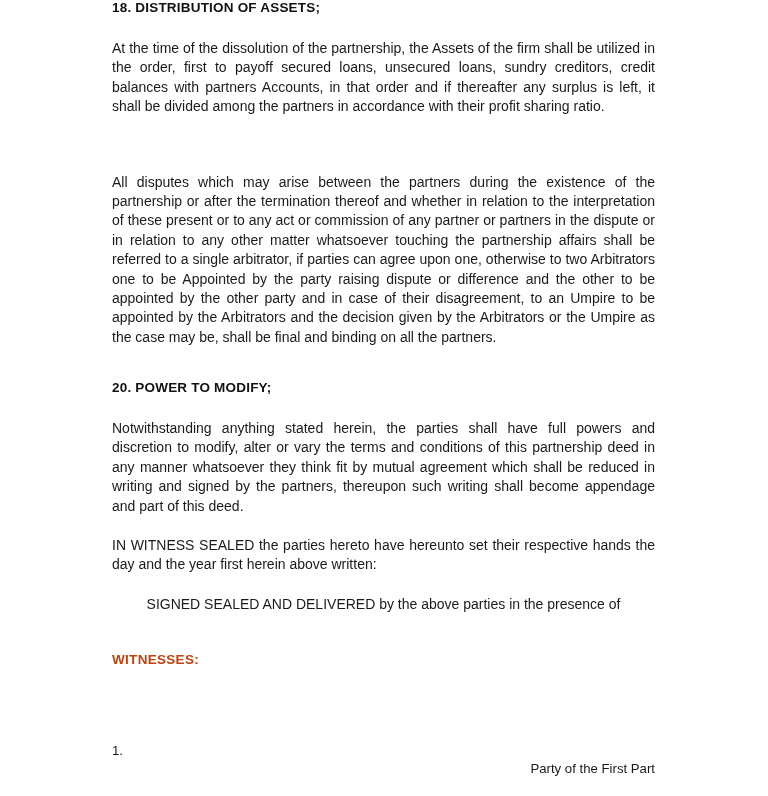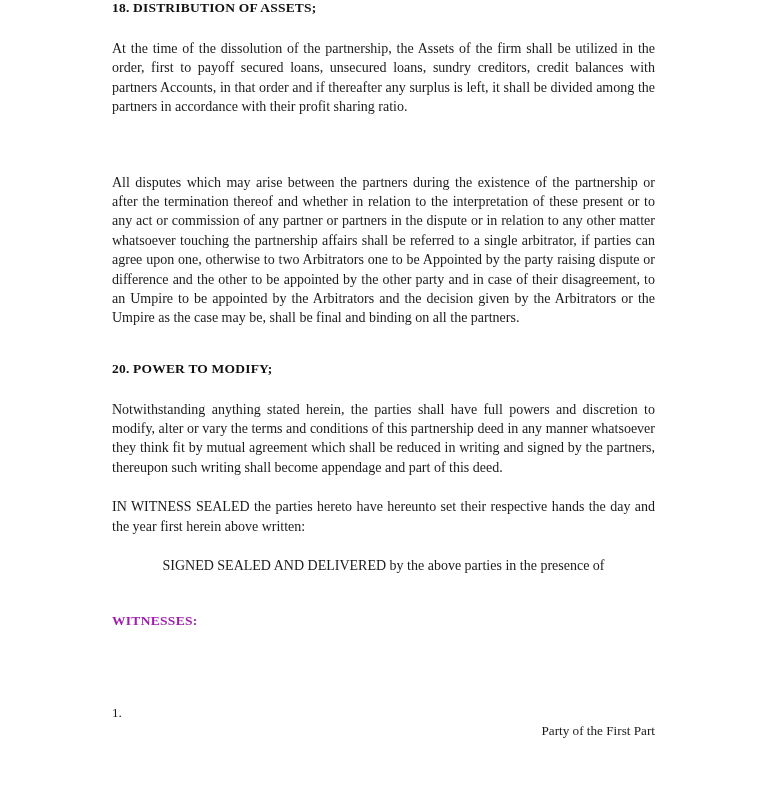--- a/index.html
+++ b/index.html
@@ -7,21 +7,21 @@
     margin: 0;
     padding: 0;
     background: #ffffff;
   }
   .page {
     position: relative;
     width: 768px;
     height: 796px;
     background: #ffffff;
     overflow: hidden;
-    font-family: Liberation Serif, serif;
+    font-family: Liberation Sans, sans-serif;
     color: #1a1a1a;
     box-sizing: border-box;
   }
   .content {
     position: absolute;
     left: 112px;
     top: 0;
     width: 543px;
   }
   .section-heading {
@@ -47,21 +47,21 @@
   .gap-par-to-heading { height: 34px; }
   .gap-par-to-par { height: 20px; }
   .gap-after-sec18 { height: 33px; }
   .gap-before-witnesses { height: 38px; }
 
   .witness-heading {
     font-size: 13.5px;
     font-weight: bold;
     letter-spacing: 0.3px;
     margin: 0;
-    color: #a21caf;
+    color: #c2410c;
   }
 
   .sig-block {
     position: relative;
     width: 100%;
   }
   .sig-number {
     font-size: 13.2px;
     line-height: 19.4px;
     color: #1a1a1a;

